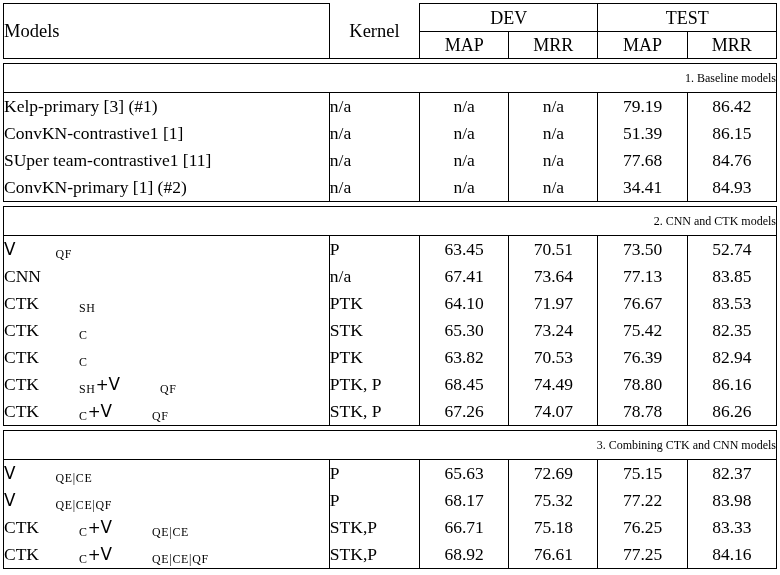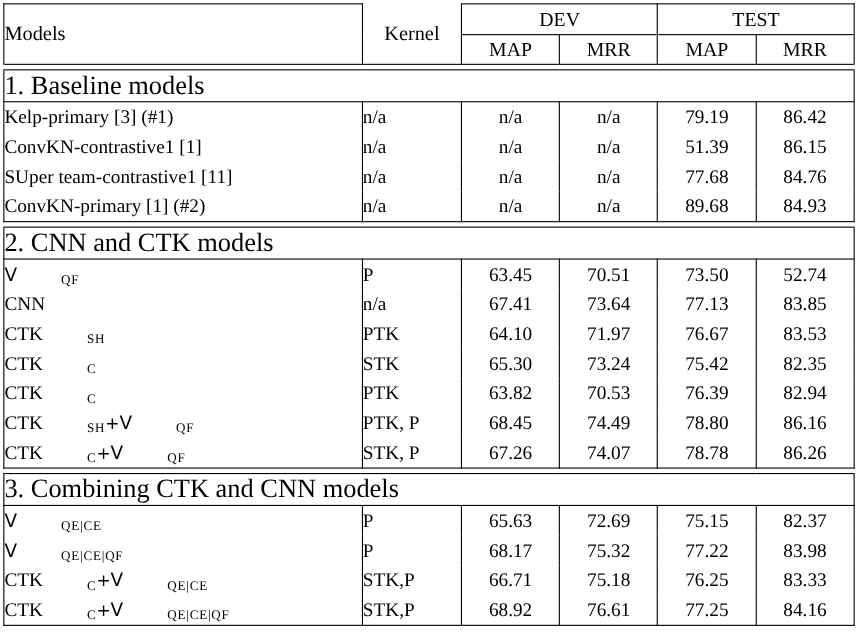--- a/index.html
+++ b/index.html
@@ -67,23 +67,23 @@
   }
   .hdr-sub {
     height: 26px;
     text-align: center;
     font-size: 18px;
   }
 
   
   .section-band {
     height: 28px;
-    text-align: left;
+    text-align: right;
     font-weight: bold;
-    font-size: 24px;
+    font-size: 12px;
   }
   tr.sec-rule td {
     height: 4px;
     padding: 0;
     border-top: 1.6px solid #000;
     border-bottom: 1.6px solid #000;
     font-size: 0;
     line-height: 0;
   }
 
@@ -183,21 +183,21 @@
           <td class="row-num br">n/a</td>
           <td class="row-num br">n/a</td>
           <td class="row-num br">77.68</td>
           <td class="row-num br">84.76</td>
         </tr>
         <tr>
           <td class="row-model bl br bb"><span class="mname"><span class="up">ConvKN-primary [1] (#2)</span></span></td>
           <td class="row-kernel br bb">n/a</td>
           <td class="row-num br bb">n/a</td>
           <td class="row-num br bb">n/a</td>
-          <td class="row-num br bb">89.68</td>
+          <td class="row-num br bb">34.41</td>
           <td class="row-num br bb">84.93</td>
         </tr>
         <tr class="sec-rule">
           <td colspan="6"></td>
         </tr>
         <tr>
           <td colspan="6" class="section-band bl br bb">2. CNN and CTK models</td>
         </tr>
         <tr>
           <td class="row-model bl br"><span class="mname"><span class="sans">V</span><sub>QF</sub></span></td>

